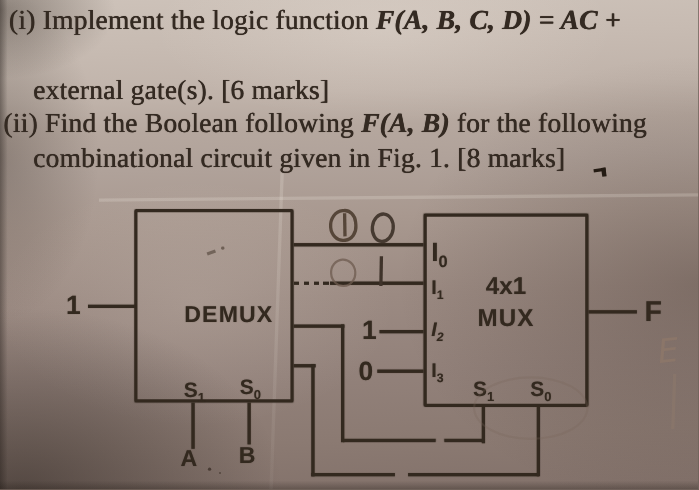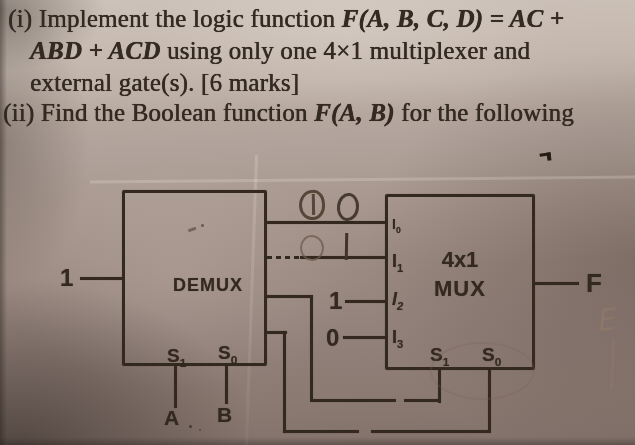--- a/index.html
+++ b/index.html
@@ -47,26 +47,26 @@
          box-shadow: 0 0 1px rgba(51,41,31,0.6); }
   #demux-box { left:122px; top:190px; width:145px; height:176px; }
   #mux-box   { left:385px; top:194px; width:150px; height:176px; }
 
   .blabel { position:absolute; font-family:"Liberation Sans", sans-serif;
             color:#33291f; font-weight:bold; white-space:nowrap;
             text-shadow: 0 0 1px rgba(51,41,31,0.5); }
   sub { font-size:0.62em; }
 
   #demux-t1 { left:122px; top:246px; width:145px; text-align:center; font-size:21px; }
-  #demux-t2 { left:122px; top:275px; width:172px; text-align:center; font-size:18px; letter-spacing:1px; }
+  #demux-t2 { left:122px; top:275px; width:172px; text-align:center; font-size:21px; letter-spacing:1px; }
   #demux-s1 { left:167px; top:345px; font-size:19px; }
   #demux-s0 { left:218px; top:342px; font-size:19px; }
   #mux-t1 { left:385px; top:247px; width:150px; text-align:center; font-size:22px; }
   #mux-t2 { left:385px; top:276px; width:150px; text-align:center; font-size:22px; letter-spacing:1px; }
-  #mux-i0 { left:392px; top:216px; font-size:14px; }
+  #mux-i0 { left:392px; top:216px; font-size:24px; }
   #mux-i1 { left:392px; top:251px; font-size:18px; }
   #mux-i2 { left:392px; top:289px; font-size:18px;font-style:italic; }
   #mux-i3 { left:392px; top:327px; font-size:18px; }
   #mux-s1 { left:430px; top:344px; font-size:19px; }
   #mux-s0 { left:482px; top:344px; font-size:19px; }
   #lbl-in1 { left:60px;  top:264px; font-size:24px; }
   #lbl-c1  { left:329px; top:287px; font-size:24px; }
   #lbl-c0  { left:326px; top:324px; font-size:24px; }
   #lbl-f   { left:586px; top:268px; font-size:26px; }
   #lbl-a   { left:164px; top:406px; font-size:21px; }
@@ -107,23 +107,23 @@
 <body>
 
 <div class="photo">
 
   <div class="shade" id="edge-left"></div>
   <div class="shade" id="edge-bottom"></div>
   <div class="shade" id="crease-v"></div>
   <div class="shade" id="crease-h"></div>
 
   <div class="qline" id="l1"><span>(i) Implement the logic function </span><span class="math">F(A, B, C, D) = AC +</span></div>
-  <div class="qline" id="l2"><span class="math">ABD + ACD</span><span> using only one 4×1 multiplexer and</span></div>
   <div class="qline" id="l3">external gate(s). [6 marks]</div>
-  <div class="qline" id="l4"><span>(ii) Find the Boolean function </span><span class="math">F(A, B)</span><span> for the following</span></div>
+  <div class="qline" id="l4"><span>(ii) Find the Boolean following </span><span class="math">F(A, B)</span><span> for the following</span></div>
+  <div class="qline" id="l5">combinational circuit given in Fig. 1. [8 marks]</div>
 
   <div class="box" id="demux-box"></div>
   <div class="blabel" id="demux-t2">DEMUX</div>
   <div class="blabel" id="demux-s1"><span>S</span><sub>1</sub></div>
   <div class="blabel" id="demux-s0"><span>S</span><sub>0</sub></div>
 
   <div class="box" id="mux-box"></div>
   <div class="blabel" id="mux-t1">4x1</div>
   <div class="blabel" id="mux-t2">MUX</div>
   <div class="blabel" id="mux-i0"><span>I</span><sub>0</sub></div>

